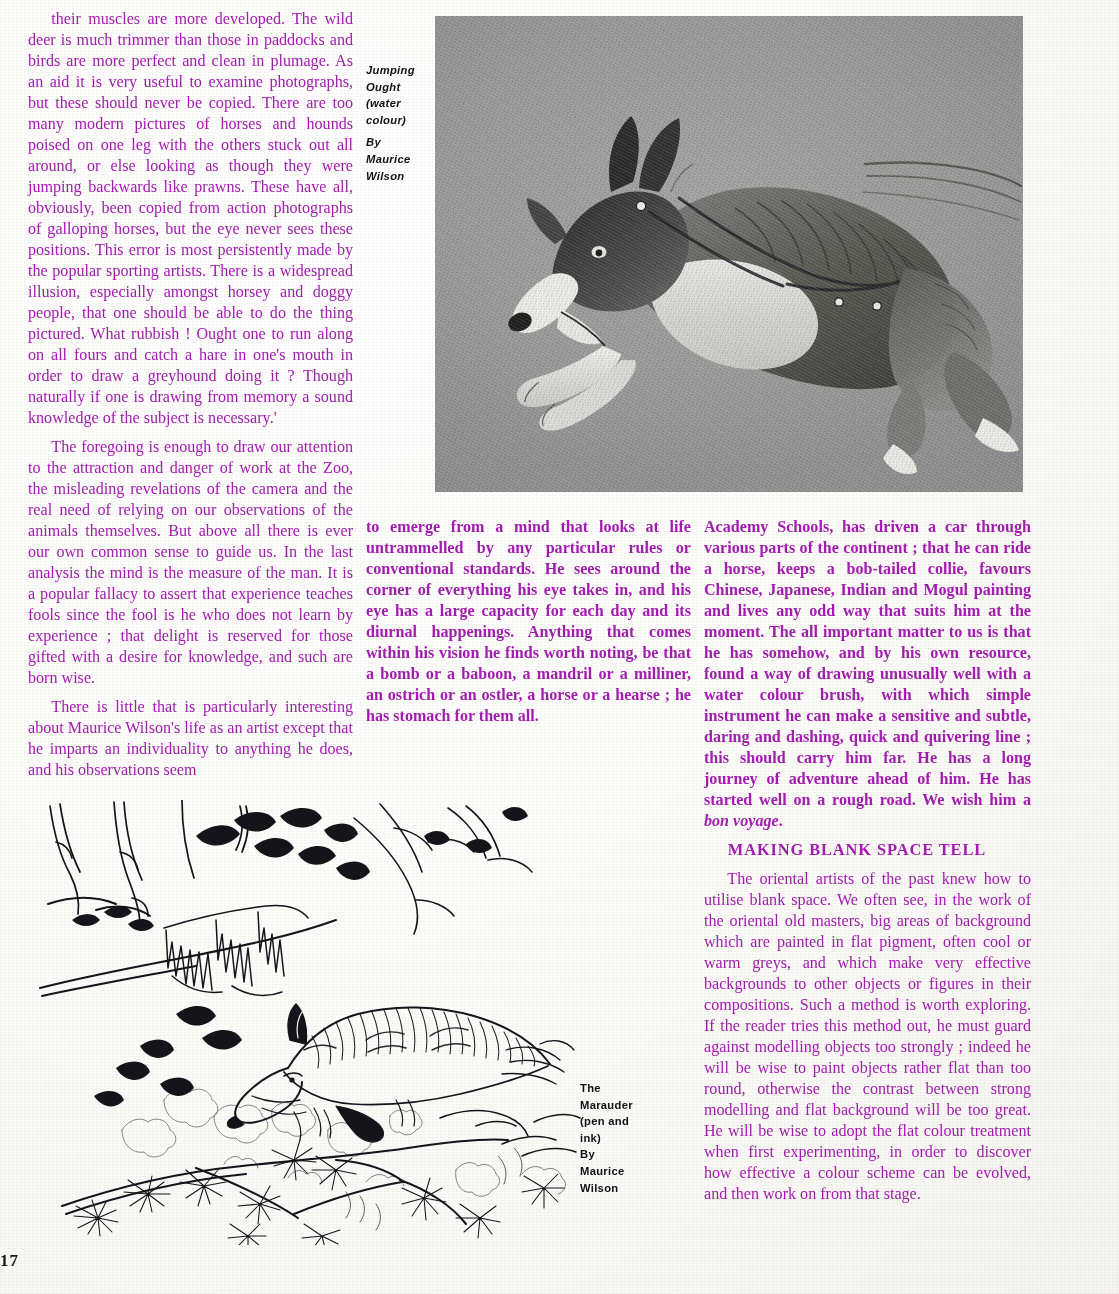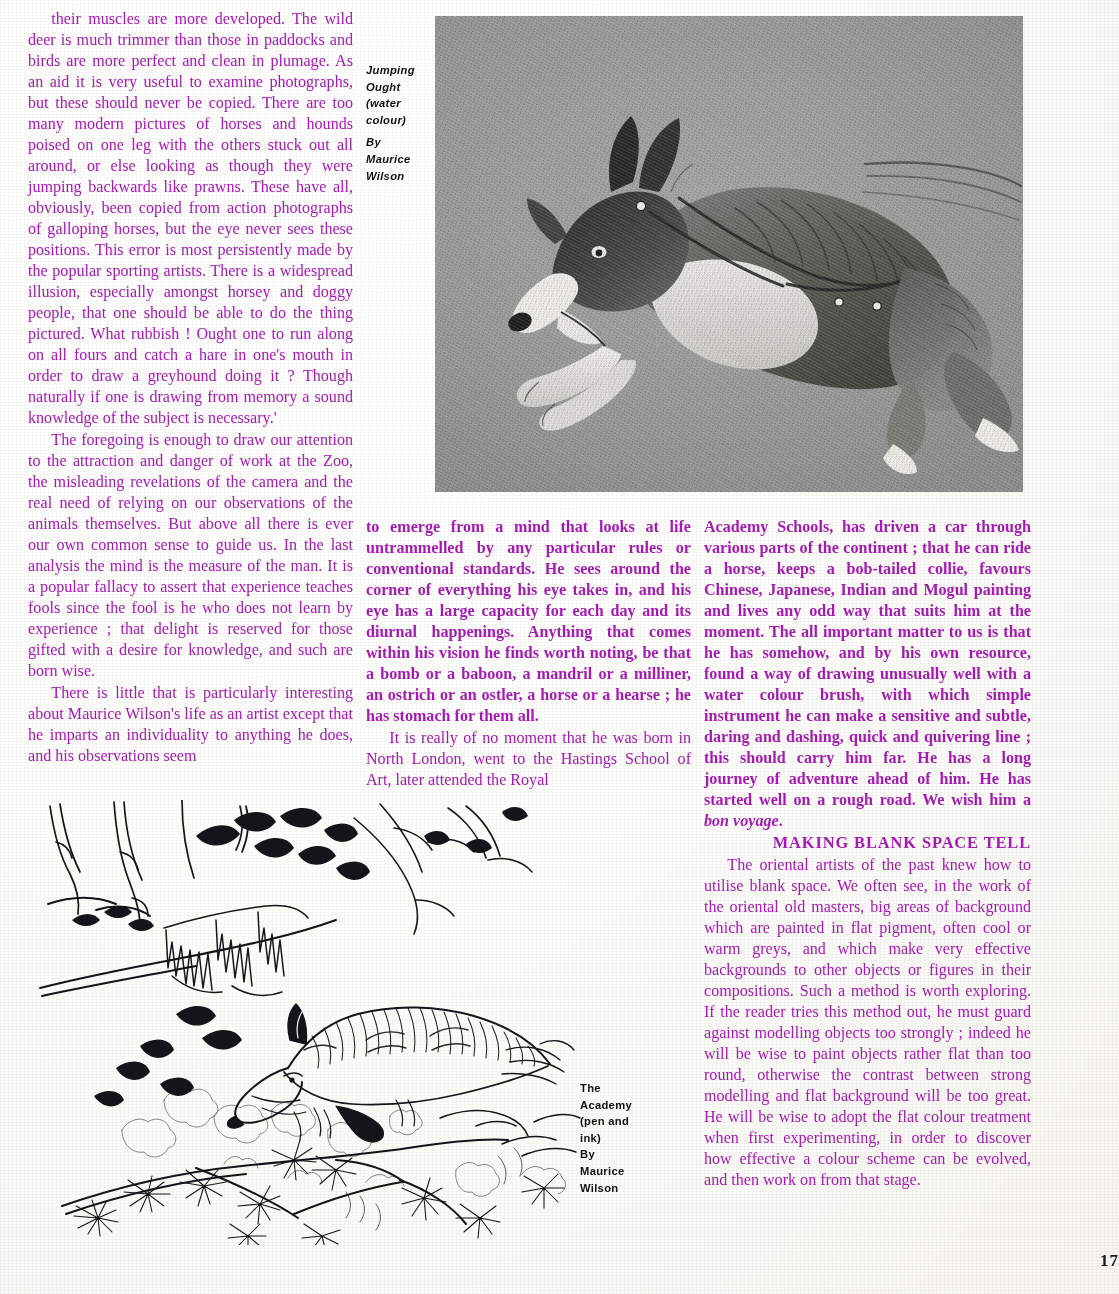--- a/index.html
+++ b/index.html
@@ -41,32 +41,32 @@
     font-size: 16.1px;
     line-height: 21.0px;
     color: #a21caf;
     -webkit-font-smoothing: antialiased;
   }
   .col p {
     margin: 0;
     text-indent: 1.45em;
   }
   .col p.noindent { text-indent: 0; font-weight: bold; }
-  .col p + p { margin-top: 1px; }
+  .col p + p { margin-top: 8px; }
 
   #col-left   { left: 28px;  top: 8px;   width: 325px; }
   #col-mid    { left: 366px; top: 516px; width: 325px; }
   #col-right  { left: 704px; top: 516px; width: 327px; }
 
   .section-heading {
     font-family: "Liberation Serif", "DejaVu Serif", serif;
     font-weight: bold;
     font-size: 16.4px;
     letter-spacing: .055em;
-    text-align: right;
+    text-align: left;
     text-indent: 0;
     margin: 19px 0 3px 0;
     white-space: nowrap;
   }
   .centered-italic {
     text-align: center;
     text-indent: 0;
     font-style: italic;
     margin-top: 15px;
   }
@@ -84,21 +84,21 @@
   }
   #caption-collie   { left: 366px; top: 62px;  width: 70px; font-style: italic; }
   #caption-marauder { left: 580px; top: 1080px; width: 76px; }
   .caption .cap-gap { display: block; height: 6px; }
 
   
   #page-number {
     position: absolute;
     left: 0; right: 0;
     top: 1251px;
-    text-align: right;
+    text-align: left;
     font-size: 17px;
     font-weight: bold;
     letter-spacing: .06em;
     color: #1b1b1e;
   }
 
   
   #figure-collie {
     position: absolute;
     left: 435px;
@@ -265,21 +265,20 @@
   <span>(water</span><br>
   <span>colour)</span>
   <span class="cap-gap"></span>
   <span>By</span><br>
   <span>Maurice</span><br>
   <span>Wilson</span>
 </div>
 
 <div class="col" id="col-mid">
   <p class="noindent">to emerge from a mind that looks at life untrammelled by any particular rules or conventional standards. He sees around the corner of everything his eye takes in, and his eye has a large capacity for each day and its diurnal happenings. Anything that comes within his vision he finds worth noting, be that a bomb or a baboon, a mandril or a milliner, an ostrich or an ostler, a horse or a hearse ; he has stomach for them all.</p>
-  <p>It is really of no moment that he was born in North London, went to the Hastings School of Art, later attended the Royal</p>
 </div>
 
 <div class="col" id="col-right">
   <p class="noindent"><span>Academy Schools, has driven a car through various parts of the continent ; that he can ride a horse, keeps a bob-tailed collie, favours Chinese, Japanese, Indian and Mogul painting and lives any odd way that suits him at the moment. The all important matter to us is that he has somehow, and by his own resource, found a way of drawing unusually well with a water colour brush, with which simple instrument he can make a sensitive and subtle, daring and dashing, quick and quivering line ; this should carry him far. He has a long journey of adventure ahead of him. He has started well on a rough road. We wish him a </span><em class="it">bon voyage</em><span>.</span></p>
   <p class="section-heading">MAKING BLANK SPACE TELL</p>
   <p>The oriental artists of the past knew how to utilise blank space. We often see, in the work of the oriental old masters, big areas of background which are painted in flat pigment, often cool or warm greys, and which make very effective backgrounds to other objects or figures in their compositions. Such a method is worth exploring. If the reader tries this method out, he must guard against modelling objects too strongly ; indeed he will be wise to paint objects rather flat than too round, otherwise the contrast between strong modelling and flat background will be too great. He will be wise to adopt the flat colour treatment when first experimenting, in order to discover how effective a colour scheme can be evolved, and then work on from that stage.</p>
 </div>
 
 <div id="figure-marauder">
   <svg viewBox="0 0 545 445">
@@ -514,21 +513,21 @@
         <path d="M340 404 C 346 412, 346 422, 340 430"></path>
         <path d="M462 356 C 470 364, 472 374, 468 384"></path>
         <path d="M478 348 C 486 356, 488 366, 484 376"></path>
       </g>
     </g>
   </svg>
 </div>
 
 <div class="caption" id="caption-marauder">
   <span>The</span><br>
-  <span>Academy</span><br>
+  <span>Marauder</span><br>
   <span>(pen and</span><br>
   <span>ink)</span><br>
   <span>By</span><br>
   <span>Maurice</span><br>
   <span>Wilson</span>
 </div>
 
 <div id="page-number">17</div>
 
 </body></html>

